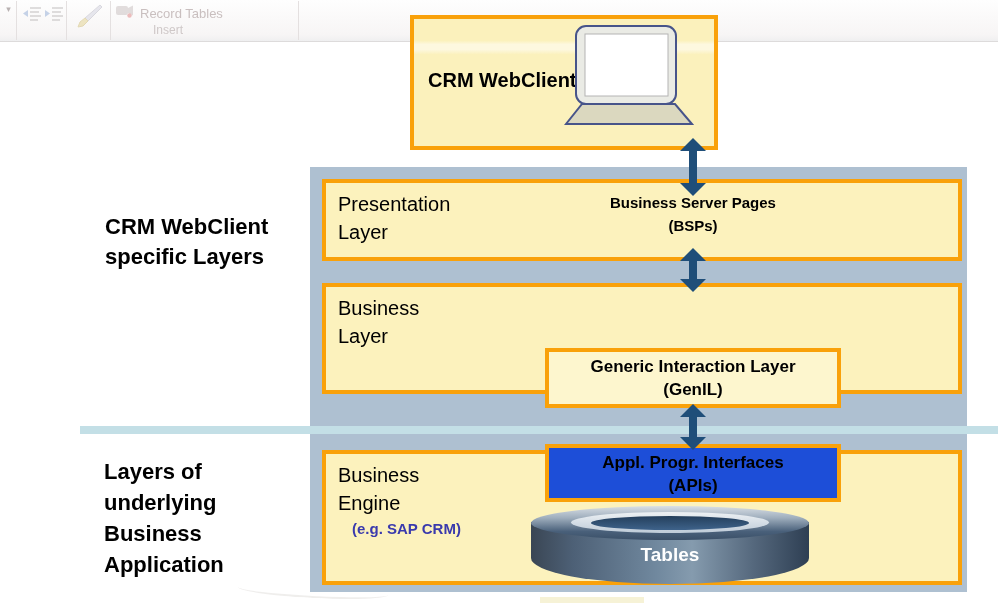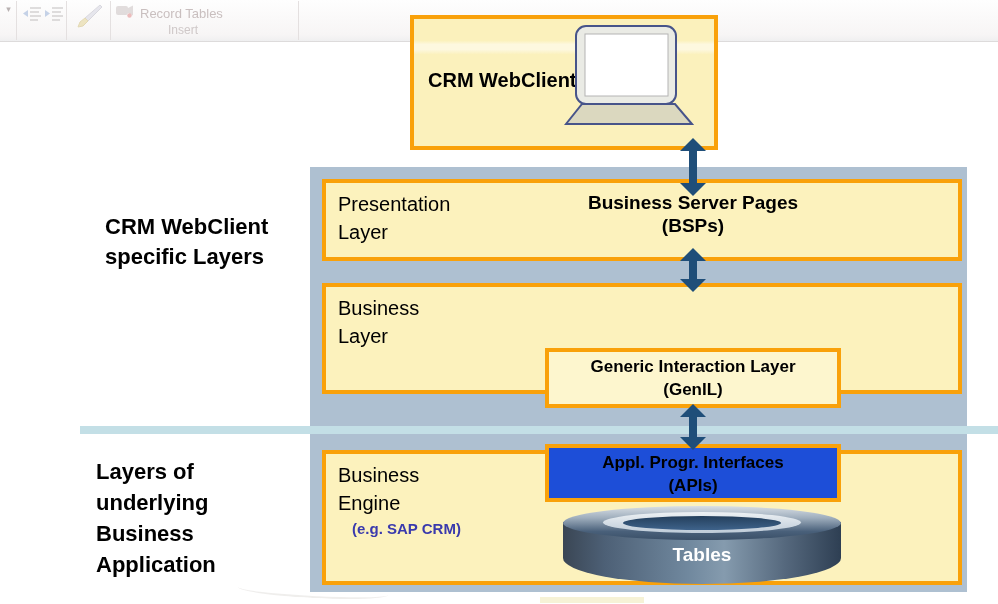--- a/index.html
+++ b/index.html
@@ -20,21 +20,21 @@
   .rsep { position:absolute; top:1px; height:39px; width:1px; background:#e4e0e0; }
   .caret-btn { position:absolute; left:2px; top:2px; width:13px; height:14px;
     color:#b9b2b2; font-size:9px; line-height:14px; text-align:center; }
   .mini-icon { position:absolute; top:6px; width:18px; height:15px; opacity:.55; }
   .brush-wrap { position:absolute; left:76px; top:3px; width:26px; height:26px; opacity:.6; }
   .record-btn { position:absolute; left:116px; top:4px; height:18px;
     display:flex; align-items:center; gap:5px; cursor:default; }
   .record-btn .cam { opacity:.55; }
   .record-label { color:#c9bfbf; font-size:13px; }
   .insert-label { position:absolute; left:112px; top:23px; width:112px; text-align:center;
-    color:#cfc8c8; font-size:12px;margin-left:15px; }
+    color:#cfc8c8; font-size:12px; }
 
   
   .container-gray { position:absolute; left:310px; top:167px; width:657px; height:425px;
     background:#AEC0D1; z-index:1; }
 
   .obox { position:absolute; border:4px solid #F9A10A; background:#FCF2BD; z-index:2; }
   .client-box { left:410px; top:15px; width:308px; height:135px;
     background:linear-gradient(180deg,#FBF1BC 0%,#FBF1BC 17%,#FDF8DF 20%,#FDF8DF 24%,#FBF1BC 28%,#FBF1BC 100%); }
   .pres-box   { left:322px; top:179px; width:640px; height:82px; }
   .bus-box    { left:322px; top:283px; width:640px; height:111px; }
@@ -43,44 +43,44 @@
   .api-box    { left:545px; top:444px; width:296px; height:58px; background:#1d4ed8; z-index:5; }
 
   .client-label { position:absolute; left:14px; top:50px; font-size:20px; font-weight:bold; color:#000; }
   .laptop { position:absolute; left:564px; top:24px; z-index:3; }
 
   .layer-title { position:absolute; left:12px; top:7px; font-size:20px; line-height:28px;
     font-weight:normal; color:#000; white-space:pre-line; }
   .engine-sub { position:absolute; left:26px; top:66px; font-size:15px; font-weight:bold;
     color:#3A3AAD; }
   .center-label { position:absolute; left:219px; width:296px; top:8px; text-align:center;
-    font-size:19px; line-height:23px; font-weight:bold; color:#000; white-space:pre-line; }
+    font-size:15px; line-height:23px; font-weight:bold; color:#000; white-space:pre-line; }
   .nested-label { position:absolute; left:0; width:100%; top:3px; text-align:center;
     font-size:17px; line-height:23px; font-weight:bold; color:#000; white-space:pre-line; }
 
   .side-label { position:absolute; font-weight:bold; color:#000; white-space:pre-line; z-index:2; }
   .side-top    { left:105px; top:212px; font-size:22px; line-height:30px; }
-  .side-bottom { left:96px; top:456px; font-size:22px; line-height:31px; }
+  .side-bottom { left:104px; top:456px; font-size:22px; line-height:31px; }
 
   .divider { position:absolute; left:80px; top:426px; width:918px; height:8px;
     background:#C3DFE6; z-index:4; }
 
   
   .varrow { position:absolute; width:26px; z-index:6; }
   .varrow .shaft { position:absolute; left:9px; top:11px; bottom:11px; width:8px; background:#1F4E79; }
   .varrow .head { position:absolute; left:0; width:0; height:0;
     border-left:13px solid transparent; border-right:13px solid transparent; }
   .varrow .up   { top:0; border-bottom:13px solid #1F4E79; }
   .varrow .down { bottom:0; border-top:13px solid #1F4E79; }
   .arrow-1 { left:680px; top:138px; height:58px; }
   .arrow-2 { left:680px; top:248px; height:44px; }
   .arrow-3 { left:680px; top:404px; height:46px; }
 
   
-  .cyl { position:absolute; left:563px; top:506px; width:278px; height:78px; z-index:6; }
+  .cyl { position:absolute; left:531px; top:506px; width:278px; height:78px; z-index:6; }
   .cyl-body { position:absolute; top:16px; left:0; width:278px; height:62px;
     border-radius:0 0 139px 139px / 0 0 26px 26px;
     background:linear-gradient(90deg,#3A4654 0%,#4D6076 15%,#70889E 45%,#859BAE 58%,#55687D 80%,#2E3F53 100%); }
   .cyl-top { position:absolute; top:0; left:0; width:278px; height:34px; border-radius:50%;
     background:linear-gradient(180deg,#D9DFE5 0%,#9FAEBD 35%,#49607A 75%,#3B5068 100%); }
   .cyl-ring { position:absolute; top:6px; left:40px; width:198px; height:21px; border-radius:50%;
     background:linear-gradient(180deg,#EDF1F4,#BECBD8); }
   .cyl-hole { position:absolute; top:10px; left:60px; width:158px; height:14px; border-radius:50%;
     background:linear-gradient(180deg,#243F5C,#3E628A); }
   .cyl-label { position:absolute; top:38px; left:0; width:100%; text-align:center;

